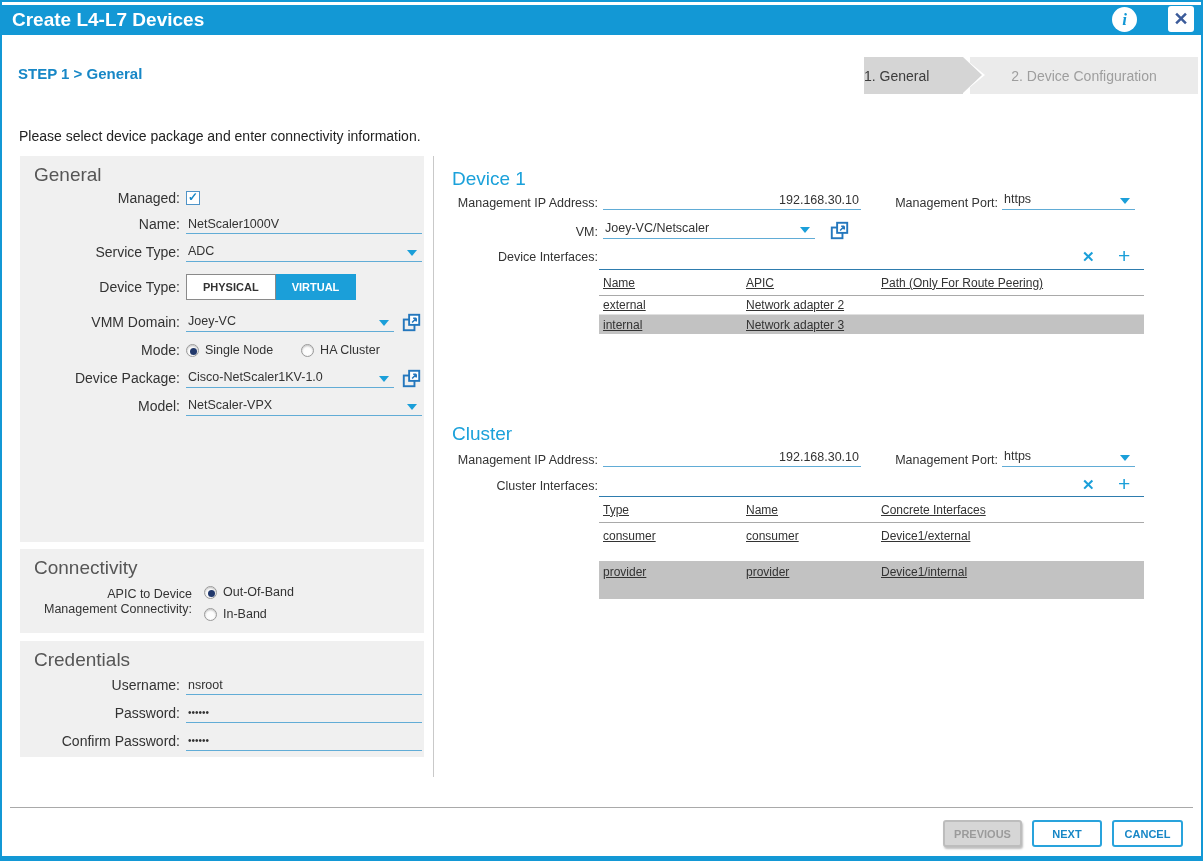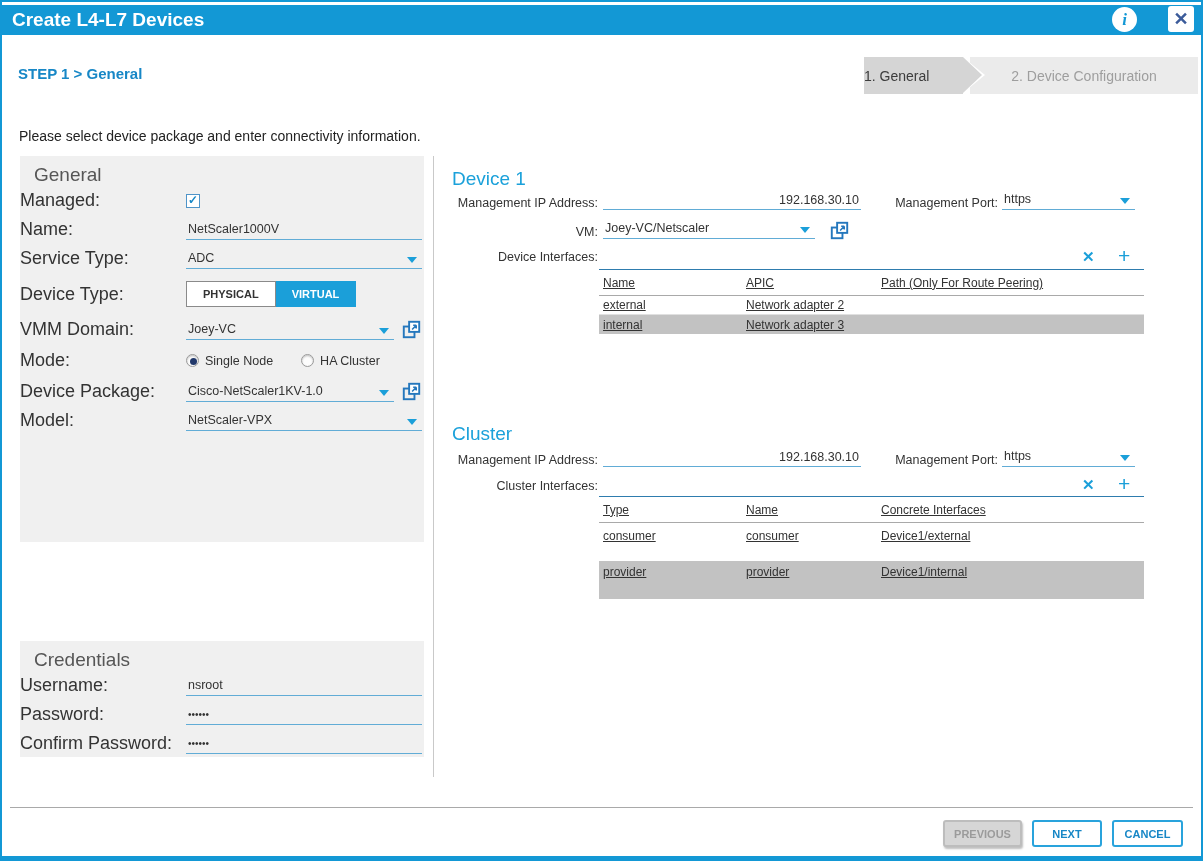--- a/index.html
+++ b/index.html
@@ -33,21 +33,21 @@
   .instruction { position:absolute; left:17px; top:126px; font-size:14px; color:#222; }
 
   
   .gbox { position:absolute; left:18px; width:404px; background:#f0f0f0; }
   .box-general { top:154px; height:386px; }
   .box-conn { top:547px; height:84px; }
   .box-cred { top:639px; height:116px; }
   .gbox h2 { font-size:19px; font-weight:400; color:#565656; margin:8px 0 4px 14px; }
 
   .frow { display:flex; align-items:center; margin-top:8px; }
-  .flabel { width:166px; text-align:left; padding-right:6px; font-size:18px; color:#333; flex:none; }
+  .flabel { width:166px; text-align:right; padding-right:6px; font-size:14px; color:#333; flex:none; }
   .ctrl { position:relative; }
   .uline { border:none; outline:none; background:transparent; border-bottom:1px solid #61acd6;
            font-family:inherit; font-size:12.5px; color:#333; height:20px; padding:0 2px; }
   .w236 { width:236px; } .w208 { width:208px; } .w258 { width:258px;text-align:right; } .w212 { width:212px; } .w133 { width:133px; }
   .dropdown { position:relative; border-bottom:1px solid #61acd6; height:20px; font-size:12.5px; color:#333;
               padding:2px 18px 0 2px; cursor:pointer; }
   .caret { position:absolute; right:5px; top:8px; width:0; height:0;
            border-left:5px solid transparent; border-right:5px solid transparent; border-top:6px solid #1b9fd9; }
   .ext-icon { width:19px; height:19px; margin-left:8px; flex:none; cursor:pointer; }
 
@@ -177,20 +177,37 @@
     </div>
     <div class="frow">
       <span class="flabel">Model:</span>
       <div class="ctrl dropdown w236">
         <span>NetScaler-VPX</span>
         <span class="caret"></span>
       </div>
     </div>
   </div>
 
+  <div class="gbox box-conn">
+    <h2>Connectivity</h2>
+    <div class="conn-label">
+      <div>APIC to Device</div>
+      <div>Management Connectivity:</div>
+    </div>
+    <div class="conn-radios">
+      <span class="radio sel">
+        <span class="dot"></span>
+        <span>Out-Of-Band</span>
+      </span>
+      <span class="radio">
+        <span class="dot"></span>
+        <span>In-Band</span>
+      </span>
+    </div>
+  </div>
 
   <div class="gbox box-cred">
     <h2>Credentials</h2>
     <div class="frow" style="margin-top:2px;">
       <span class="flabel">Username:</span>
       <input class="uline w236" value="nsroot" style="">
     </div>
     <div class="frow">
       <span class="flabel">Password:</span>
       <input class="uline w236" style="font-size: 10px;" value="••••••">

